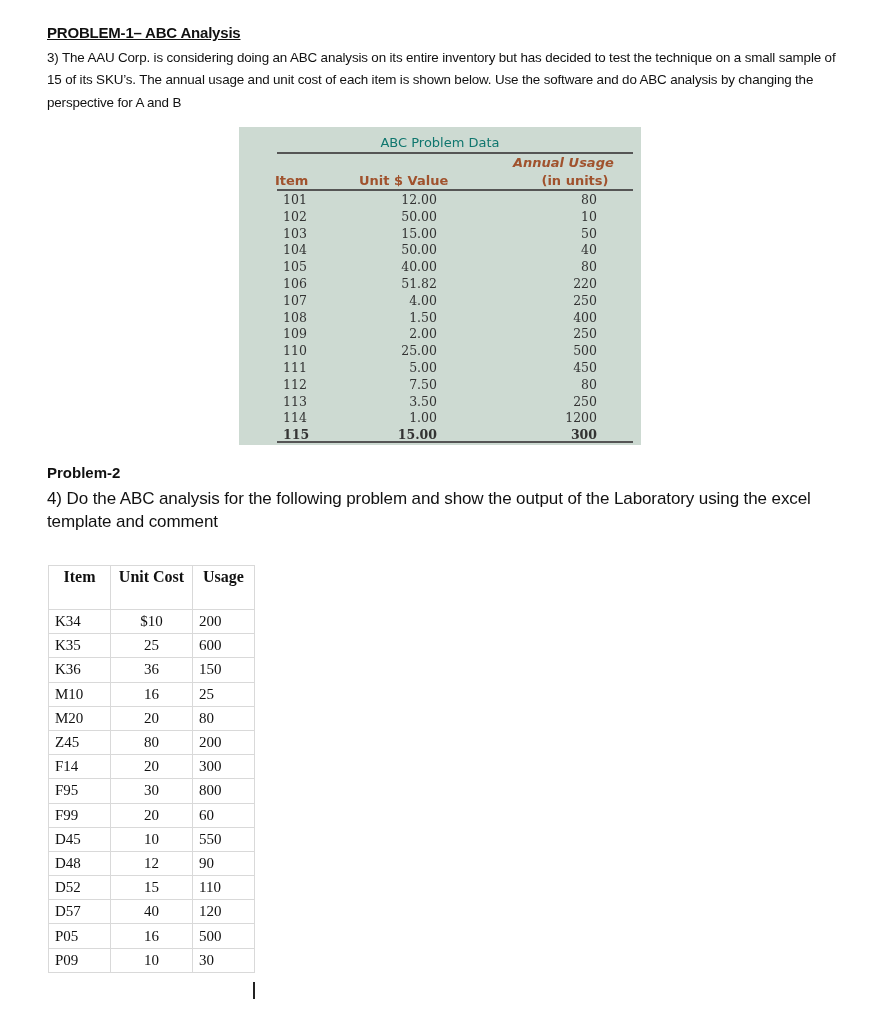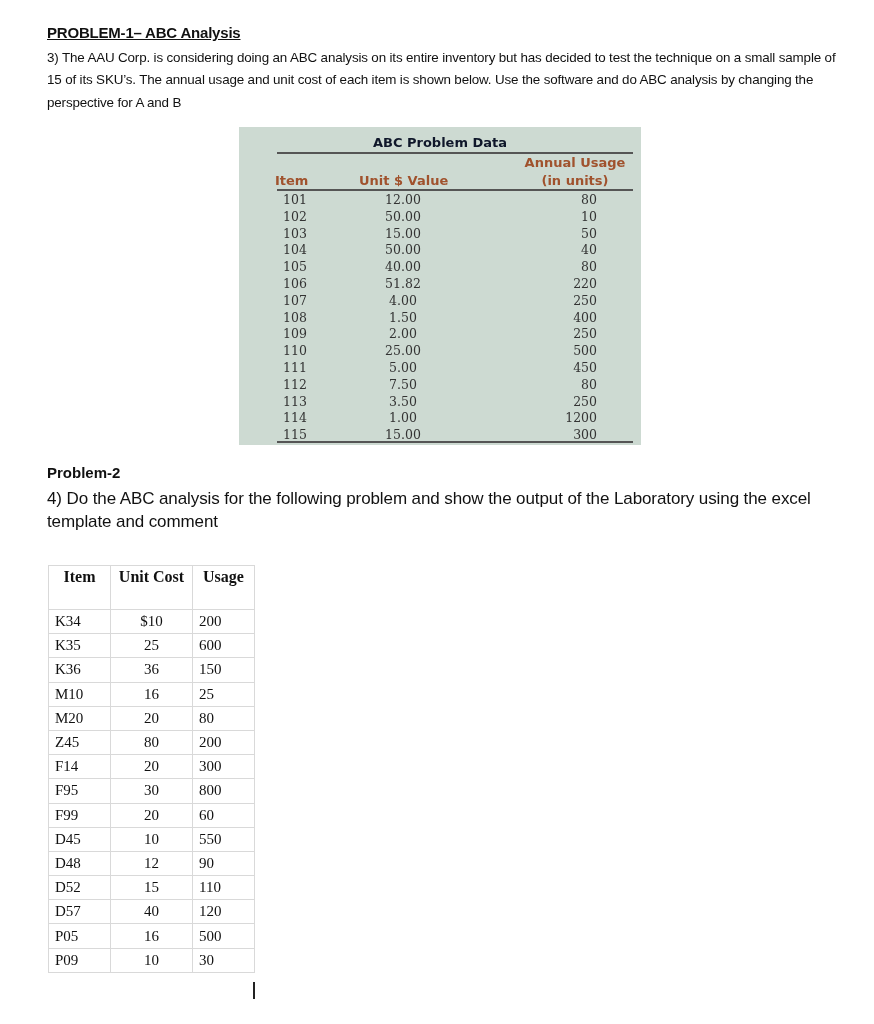--- a/index.html
+++ b/index.html
@@ -1,26 +1,26 @@
 <!DOCTYPE html>
 <html><head>
 <meta charset="utf-8">
 <style>
   html, body { margin:0; padding:0; background:#ffffff; }
   body { width:874px; height:1024px; position:relative; overflow:hidden; font-family:"Liberation Sans", sans-serif; color:#111; }
   .p1-title { position:absolute; left:47px; top:24px; font-size:15px; font-weight:bold; letter-spacing:-0.2px;text-decoration:underline; }
   .p1-text { position:absolute; left:47px; top:47px; width:800px; font-size:13.4px; font-weight:normal; line-height:22.3px; letter-spacing:-0.15px; }
   .abc-img { position:absolute; left:239px; top:127px; width:402px; height:318px; background:#cddad2; }
-  .abc-title { position:absolute; left:0; width:402px; top:8px; text-align:center; font-family:"DejaVu Sans", sans-serif; font-weight:bold; font-size:13px; color:#0f172a; padding-left:-10px; }
+  .abc-title { position:absolute; left:0; width:402px; top:8px; text-align:center; font-family:"DejaVu Sans", sans-serif; font-weight:normal; font-size:13px; color:#0f766e; padding-left:-10px; }
   .abc-rule { position:absolute; left:38px; width:356px; height:2px; background:#555; }
   .abc-hdr { position:absolute; font-family:"DejaVu Sans", sans-serif; font-weight:bold; font-size:13px; color:#a0522d; line-height:17px; }
   .abc-row { position:absolute; left:0; width:402px; height:17px; font-family:"DejaVu Serif", serif; font-size:12.5px; color:#333; line-height:17px; }
   .abc-row span { position:absolute; }
   .abc-row .c1 { left:44px; }
-  .abc-row .c2 { left:130px; width:68px; text-align:center; }
+  .abc-row .c2 { left:130px; width:68px; text-align:right; }
   .abc-row .c3 { left:300px; width:58px; text-align:right; }
   .p2-title { position:absolute; left:47px; top:464px; font-size:15px; font-weight:bold; }
   .p2-text { position:absolute; left:47px; top:487px; width:800px; font-size:17px; line-height:23px; letter-spacing:-0.1px; }
   table.p2 { position:absolute; left:48px; top:565px; border-collapse:collapse; font-family:"Liberation Serif", serif; font-size:15px; }
   table.p2 td, table.p2 th { border:1px solid #d9d9d9; padding:0 6px; height:23.2px; }
   table.p2 th { height:41px; font-weight:bold; vertical-align:top; padding-top:2px; font-size:16px; text-align:center; }
   table.p2 td.item { width:49px; text-align:left; }
   table.p2 td.cost { width:69px; text-align:center; }
   table.p2 td.usage { width:49px; text-align:left; }
   .cursor { position:absolute; left:253px; top:982px; width:2px; height:17px; background:#222; }
@@ -29,21 +29,21 @@
 <body>
 
 <div class="p1-title">PROBLEM-1– ABC Analysis</div>
 <div class="p1-text">3) The AAU Corp. is considering doing an ABC analysis on its entire inventory but has decided to test the technique on a small sample of 15 of its SKU’s. The annual usage and unit cost of each item is shown below. Use the software and do ABC analysis by changing the perspective for A and B</div>
 
 <div class="abc-img">
   <div class="abc-title">ABC Problem Data</div>
   <div class="abc-rule" style="top:25px;"></div>
   <div class="abc-hdr" style="left:36px; top:45px;">Item</div>
   <div class="abc-hdr" style="left:120px; top:45px;">Unit $ Value</div>
-  <div class="abc-hdr" style="left:274px; width:124px; text-align:center; top:27px;">Annual Usage</div>
+  <div class="abc-hdr" style="left:274px; width:124px; text-align:left; top:27px;font-style:italic;">Annual Usage</div>
   <div class="abc-hdr" style="left:274px; width:124px; text-align:center; top:45px;">(in units)</div>
   <div class="abc-rule" style="top:62px;"></div>
   <div id="abc-rows">
       <div class="abc-row" style="top: 64px; padding-left: 48px;">
         <span class="c1">101</span>
         <span class="c2">12.00</span>
         <span class="c3">80</span>
       </div>
       <div class="abc-row" style="top: 80.8px;">
         <span class="c1">102</span>
@@ -103,21 +103,21 @@
       <div class="abc-row" style="top: 265.6px;">
         <span class="c1">113</span>
         <span class="c2">3.50</span>
         <span class="c3">250</span>
       </div>
       <div class="abc-row" style="top: 282.4px;">
         <span class="c1">114</span>
         <span class="c2">1.00</span>
         <span class="c3">1200</span>
       </div>
-      <div class="abc-row" style="top: 299.2px;">
+      <div class="abc-row" style="top: 299.2px; font-weight: bold;">
         <span class="c1">115</span>
         <span class="c2">15.00</span>
         <span class="c3">300</span>
       </div>
     </div>
   <div class="abc-rule" style="top:314px;"></div>
 </div>
 
 <div class="p2-title">Problem-2</div>
 <div class="p2-text">4) Do the ABC analysis for the following problem and show the output of the Laboratory using the excel template and comment</div>

